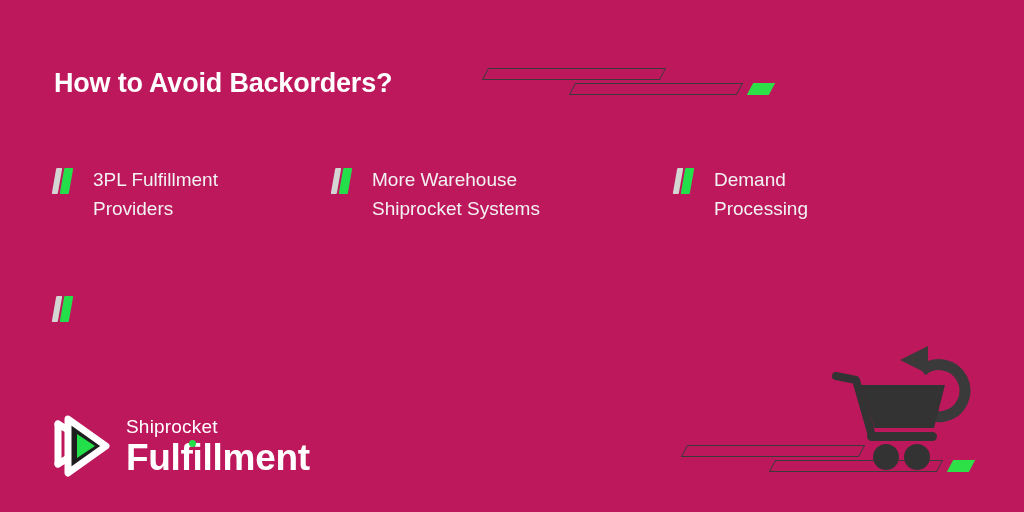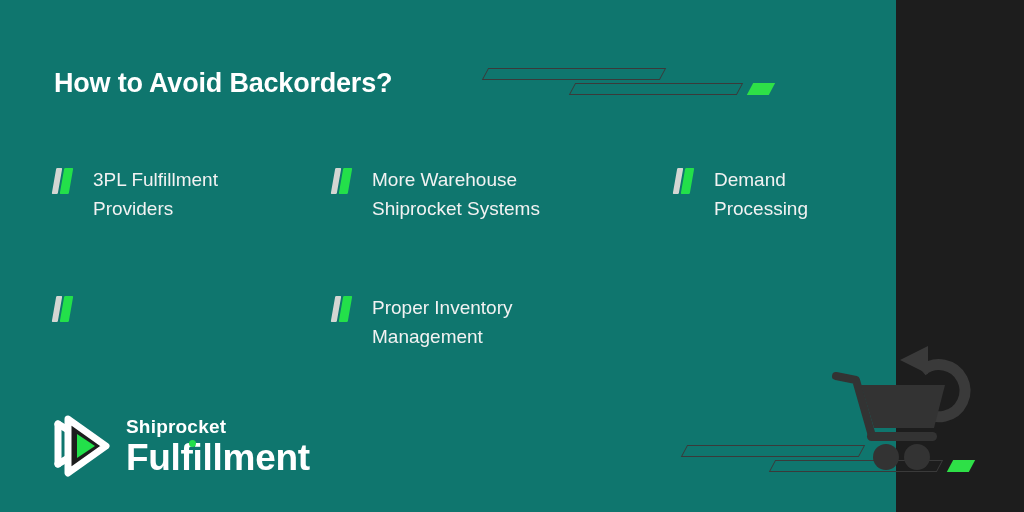--- a/index.html
+++ b/index.html
@@ -8,23 +8,23 @@
   }
   body {
     width: 1024px;
     height: 512px;
     background: #1d1d1d;
     font-family: "Liberation Sans", sans-serif;
     overflow: hidden;
   }
   .canvas {
     position: relative;
-    width: 896px;
+    width: 1024px;
     height: 512px;
-    background: #0f766e;
+    background: #be185d;
   }
 
   
   .title {
     position: absolute;
     left: 54px;
     top: 68px;
     font-size: 27px;
     font-weight: bold;
     color: #ffffff;
@@ -120,21 +120,21 @@
   }
   .logo-words {
     display: flex;
     flex-direction: column;
     justify-content: center;
     line-height: 1;
   }
   .logo-top-word {
     font-size: 19px;
     color: #ffffff;
-    font-weight: bold;
+    font-weight: normal;
     letter-spacing: 0.2px;
     margin-bottom: 3px;
   }
   .logo-bottom-word {
     position: relative;
     font-size: 37px;
     color: #ffffff;
     font-weight: bold;
     letter-spacing: -0.3px;
   }
@@ -195,28 +195,20 @@
 Processing</span>
   </div>
 
   <div class="item item-4">
     <span class="bullet-icon">
       <span class="blade blade-grey"></span>
       <span class="blade blade-green"></span>
     </span>
   </div>
 
-  <div class="item item-5">
-    <span class="bullet-icon">
-      <span class="blade blade-grey"></span>
-      <span class="blade blade-green"></span>
-    </span>
-    <span class="item-label">Proper Inventory
-Management</span>
-  </div>
 
   <div class="logo">
     <span class="logo-mark">
       <svg width="70" height="76" viewBox="0 0 70 76" xmlns="http://www.w3.org/2000/svg">
 
         <path d="M14 16 L48 36 L14 56" fill="none" stroke="#ffffff" stroke-width="7" stroke-linecap="round" stroke-linejoin="round"></path>
         <path d="M14 16 L14 56" fill="none" stroke="#ffffff" stroke-width="7" stroke-linecap="round" stroke-linejoin="round"></path>
 
         <path d="M24 11 L62 38 L24 65 Z" fill="#1d1d1d" stroke="#ffffff" stroke-width="7" stroke-linecap="round" stroke-linejoin="round"></path>
 

